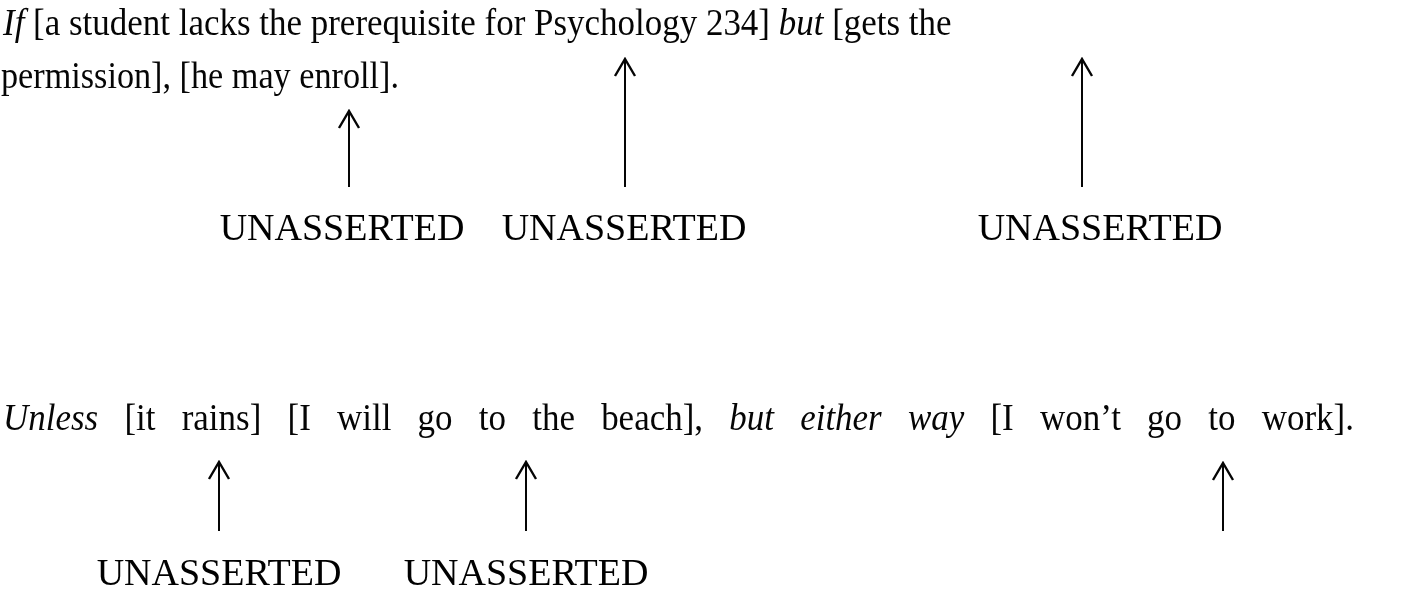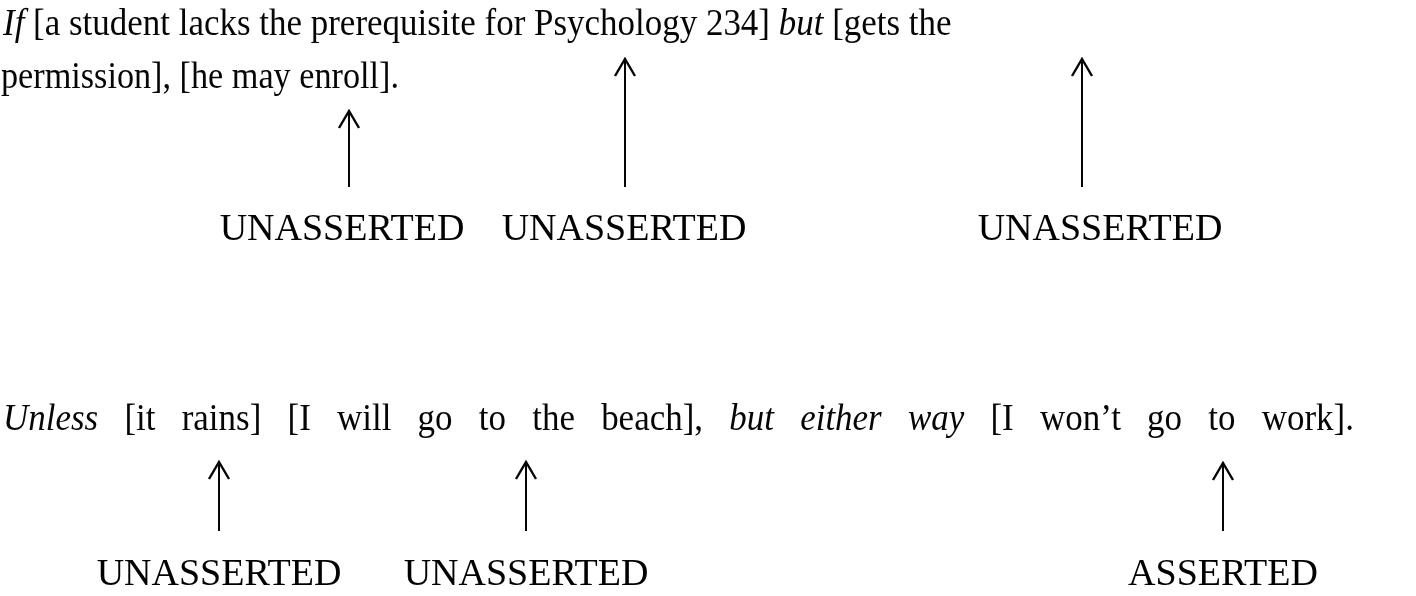--- a/index.html
+++ b/index.html
@@ -99,15 +99,14 @@
   </div>
   <div class="arrow" id="arr6">
     <svg width="26" height="70" viewBox="0 0 26 70" aria-hidden="true">
       <line x1="13" y1="3" x2="13" y2="70" stroke="#050505" stroke-width="2"></line>
       <polyline points="3,19 13,2 23,19" fill="none" stroke="#050505" stroke-width="2.4"></polyline>
     </svg>
   </div>
 
   <div class="label row2" id="lab4">UNASSERTED</div>
   <div class="label row2" id="lab5">UNASSERTED</div>
-  <div class="label row2" id="lab6">ASSERTED</div>
 
 </div>
 
 </body></html>

